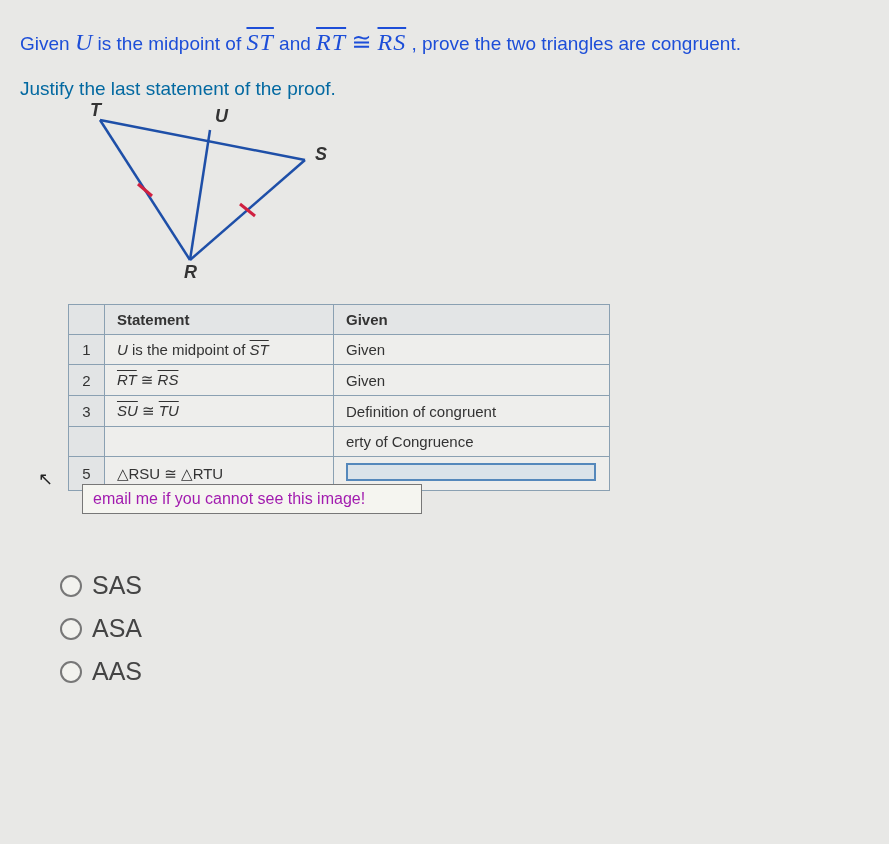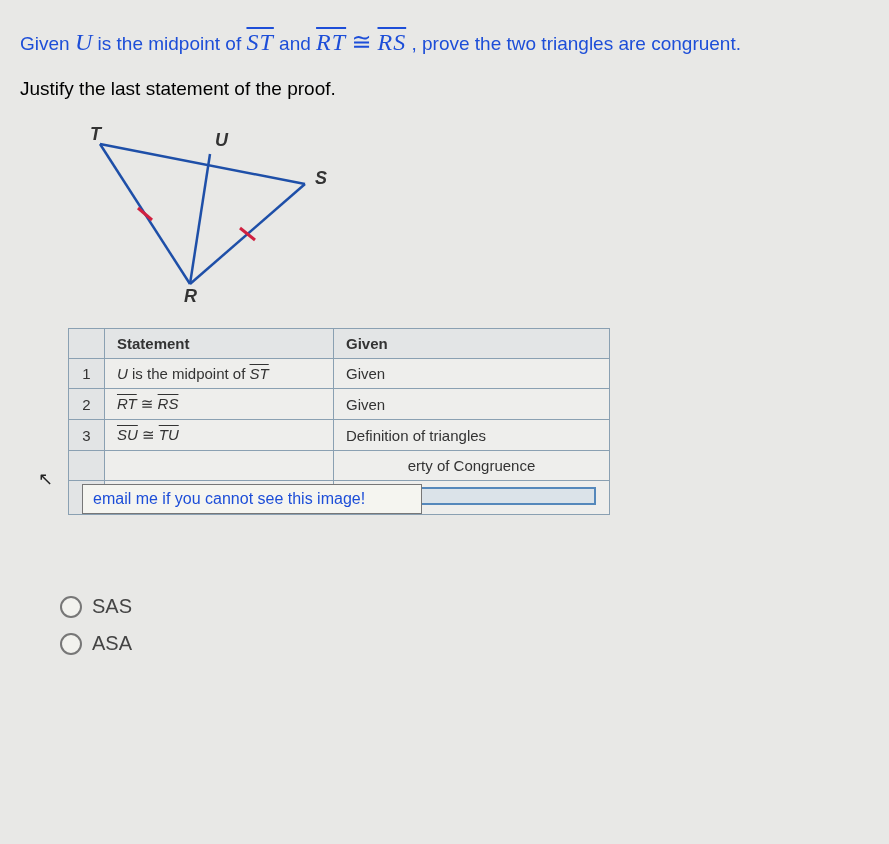--- a/index.html
+++ b/index.html
@@ -26,22 +26,21 @@
     }
     .overline {
       text-decoration: overline;
       font-family: 'Times New Roman', serif;
       font-style: italic;
       font-size: 24px;
       letter-spacing: 1px;
     }
     .instruction {
       font-size: 19px;
-      color: #000000;
-      margin-bottom: 24px;
+      color: #0369a1;
     }
 
     
     .diagram {
       margin-left: 60px;
       margin-bottom: 20px;
     }
 
     
     .proof-table {
@@ -79,36 +78,36 @@
 
     
     .overlay-note {
       position: absolute;
       left: 82px;
       top: 484px;
       border: 1px solid #777;
       background: #f5f5f0;
       padding: 5px 12px 5px 10px;
       font-size: 16px;
-      color: #1d4ed8;
+      color: #a21caf;
       width: 340px;
       z-index: 5;
     }
 
     
     .options {
       margin-top: 80px;
       margin-left: 40px;
     }
     .option {
       display: flex;
       align-items: center;
       gap: 10px;
       margin-bottom: 14px;
-      font-size: 20px;
+      font-size: 25px;
       color: #444;
       cursor: pointer;
     }
     .radio {
       width: 22px;
       height: 22px;
       border: 2px solid #777;
       border-radius: 50%;
       background: #f2f2ee;
       flex-shrink: 0;
@@ -176,26 +175,26 @@
     <td>
       <span class="sm-overline">RT</span><span> ≅ </span><span class="sm-overline">RS</span>
     </td>
     <td>Given</td>
   </tr>
   <tr>
     <td class="num-col">3</td>
     <td>
       <span class="sm-overline">SU</span><span> ≅ </span><span class="sm-overline">TU</span>
     </td>
-    <td>Definition of triangles</td>
+    <td>Definition of congruent</td>
   </tr>
   <tr>
     <td class="num-col"></td>
     <td></td>
-    <td style="text-align:center;"><span>erty of Congruence</span></td>
+    <td style="text-align:left;"><span>erty of Congruence</span></td>
   </tr>
   <tr>
     <td class="num-col">5</td>
     <td>
       <span>△RSU</span><span> ≅ </span><span>△RTU</span>
     </td>
     <td><span class="answer-box"></span></td>
   </tr>
 </tbody>
   </table>
@@ -206,13 +205,17 @@
 
 <div class="options">
   <div class="option">
     <span class="radio"></span>
     <span>SAS</span>
   </div>
   <div class="option">
     <span class="radio"></span>
     <span>ASA</span>
   </div>
+  <div class="option">
+    <span class="radio"></span>
+    <span>AAS</span>
+  </div>
 </div>
 
 </body></html>

